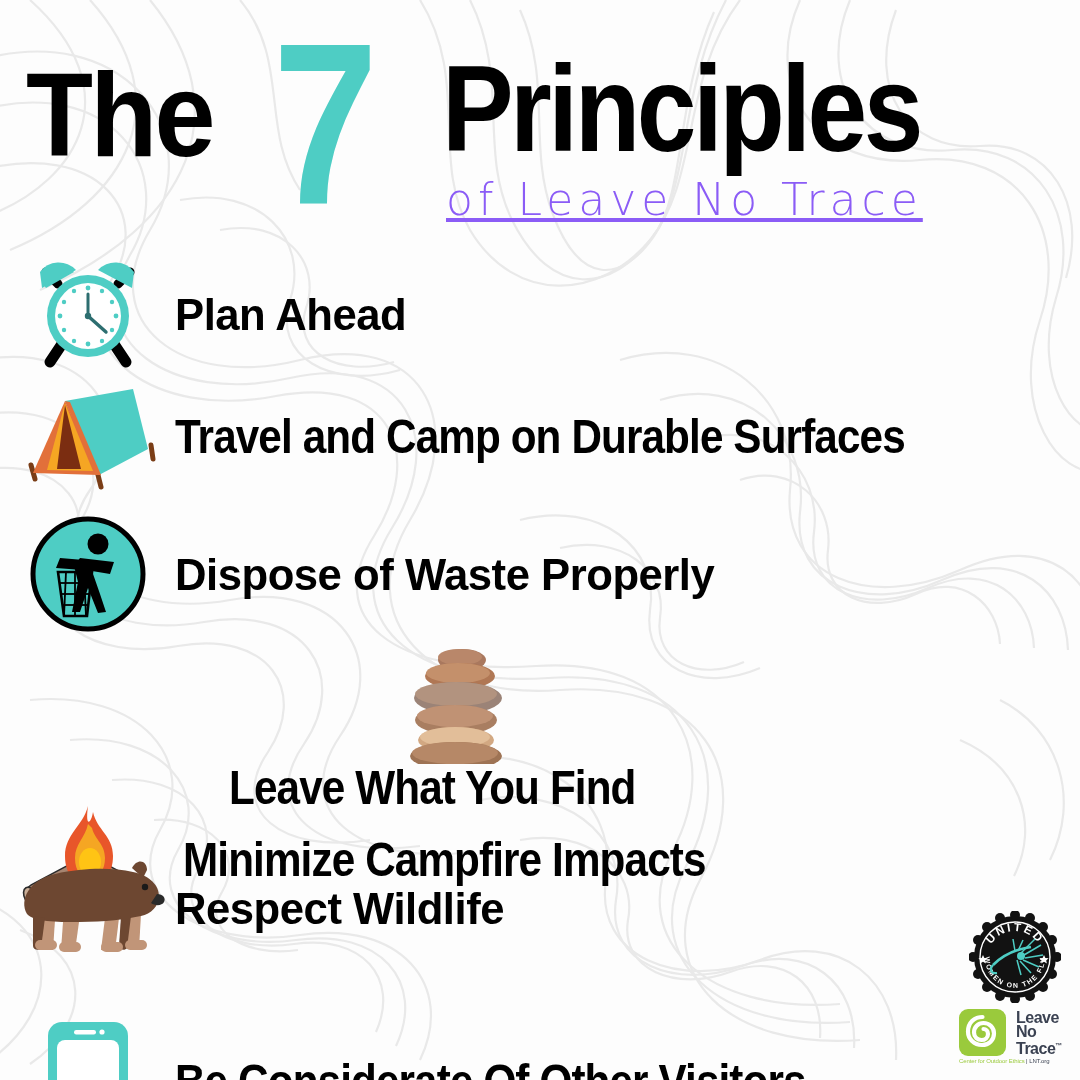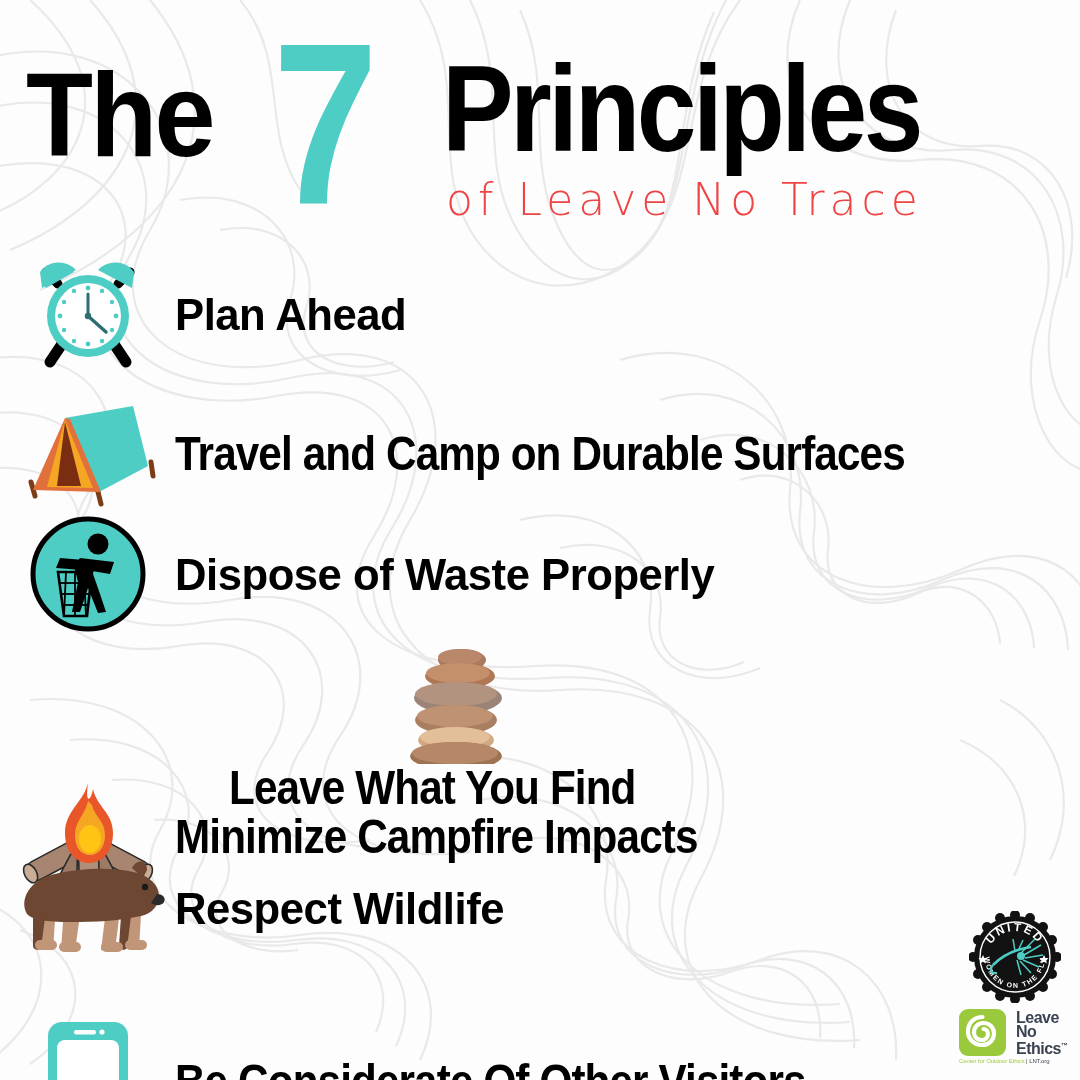--- a/index.html
+++ b/index.html
@@ -65,22 +65,23 @@
     transform:scaleX(0.88);
     transform-origin:left center;
   }
   .t-sub {
     position:absolute;
     left:446px; top:174px;
     font-family:"DejaVu Sans", sans-serif;
     font-weight:300;
     font-size:44px;
     letter-spacing:5px;
-    color:#ef4444;
+    color:#8b5cf6;
     white-space:nowrap;
+    text-decoration:underline;
   }
   
   .list { position:absolute; left:0; top:228px; width:1080px; z-index:3; }
   .row {
     position:absolute;
     left:0; width:920px;
     display:flex; align-items:center;
   }
   .icon-cell {
     width:175px; min-width:175px;
@@ -90,24 +91,24 @@
     font-family:"Liberation Sans", sans-serif;
     font-weight:bold;
     color:#000;
     white-space:nowrap;
     line-height:1;
   }
   .lbl-wide   { font-size:45px; letter-spacing:-0.5px; transform:scaleX(0.97); transform-origin:left center; }
   .lbl-narrow { font-size:48px; letter-spacing:-1px;   transform:scaleX(0.88); transform-origin:left center; }
   
   .r0 { top:30px;  }
-  .r1 { top:172px; }
+  .r1 { top:155px; }
   .r2 { top:288px; }
   .r3 { top:418px;flex-direction:column; }
-  .r4 { top:553px; }
+  .r4 { top:576px;gap:8px; }
   .r5 { top:628px; }
   .r6 { top:790px; }
   .r0 .label, .r2 .label, .r3 .label, .r5 .label { margin-left:0px; }
   
   .logos {
     position:absolute;
     right:6px; bottom:16px;
     width:118px;
     z-index:4;
     display:flex; flex-direction:column; align-items:center; gap:6px;
@@ -419,21 +420,21 @@
     <div>
       <div class="lnt-logo">
         <div class="lnt-mark">
           <svg width="47" height="47" viewBox="0 0 47 47">
             <path d="M23.5 8 C15 8 9 14 9 22.5 C9 30 15 36 23 36 C30 36 35 31 35 24.5 C35 18.5 30.5 14 24.5 14 C19 14 15 18 15 23.5 C15 28 18.5 31 22.5 31 C26 31 29 28.5 29 25 C29 22 27 20 24.5 20" fill="none" stroke="#ffffff" stroke-width="4.2" stroke-linecap="round"></path>
           </svg>
         </div>
         <div class="lnt-words">
           <div>Leave</div>
           <div>No</div>
-          <div><span>Ethics</span><span class="lnt-tm">™</span></div>
+          <div><span>Trace</span><span class="lnt-tm">™</span></div>
         </div>
       </div>
       <div class="lnt-fine">
         <span>Center for Outdoor Ethics</span>
         <span class="divider">|</span>
         <span class="org">LNT.org</span>
       </div>
     </div>
 
   </div>

